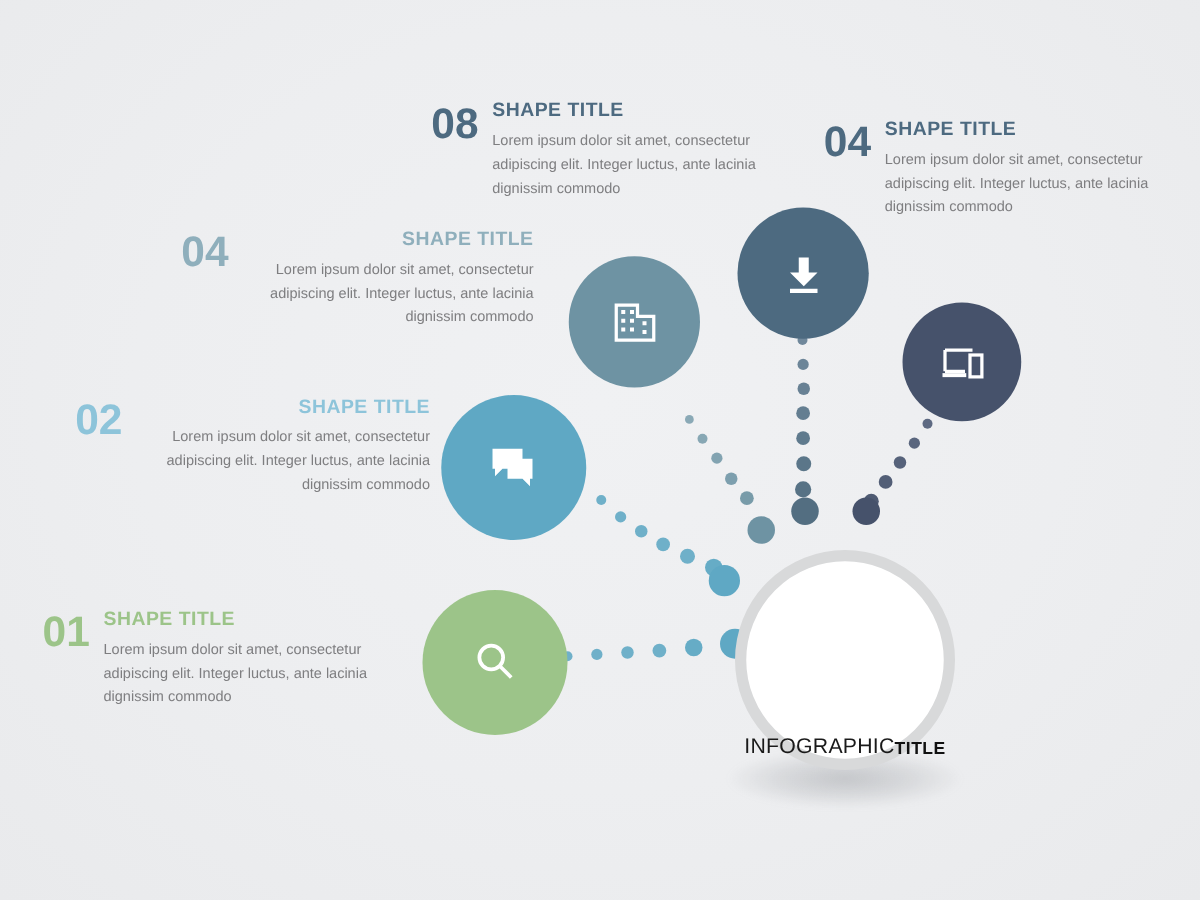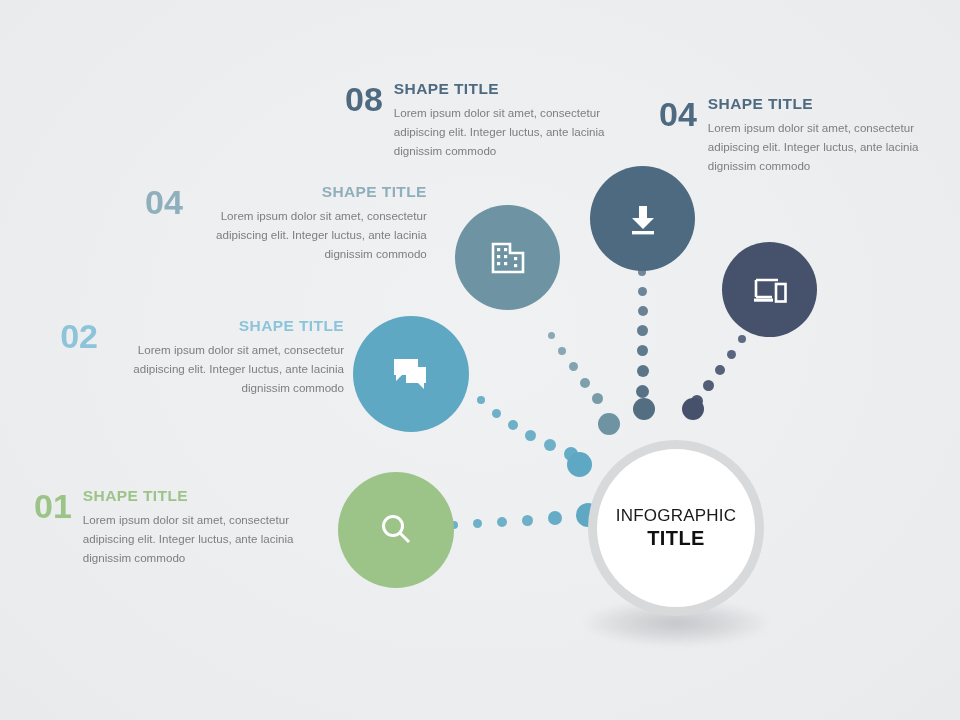--- a/index.html
+++ b/index.html
@@ -64,33 +64,33 @@
   .node svg { display: block; }
 
   
   #hub {
     position: absolute;
     border-radius: 50%;
     background: #ffffff;
     border: 9px solid #d8d9da;
     box-sizing: border-box;
     display: flex;
-    flex-direction: column;
-    align-items: center;
+    flex-direction: row;
+    align-items: flex-end;
     justify-content: center;
     z-index: 5;
   }
   #hub .l1 {
     font-size: 17px;
     color: #1a1a1a;
     letter-spacing: 0.2px;
     line-height: 1.25;
   }
   #hub .l2 {
-    font-size: 20px;
+    font-size: 14px;
     font-weight: bold;
     color: #111111;
     letter-spacing: 0.4px;
     line-height: 1.25;
   }
   #hubshadow {
     position: absolute;
     border-radius: 50%;
     background: radial-gradient(ellipse at center, rgba(120,124,130,0.34) 0%, rgba(120,124,130,0.16) 42%, rgba(120,124,130,0.0) 72%);
     z-index: 1;

